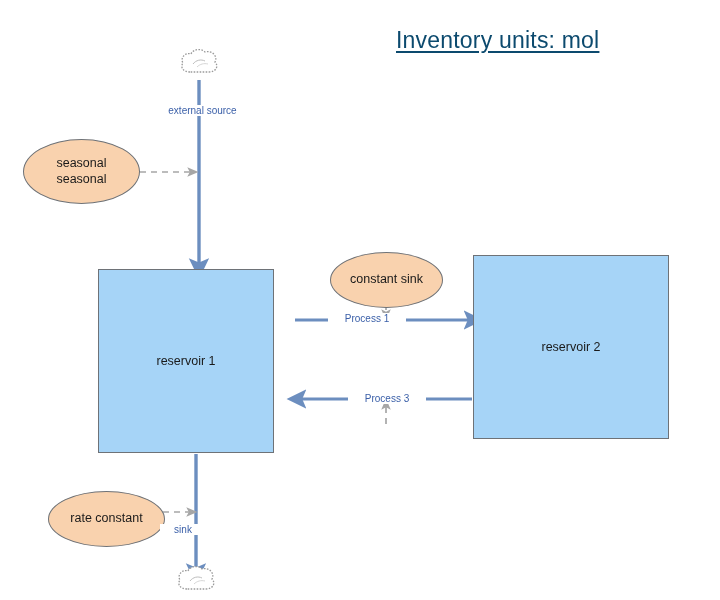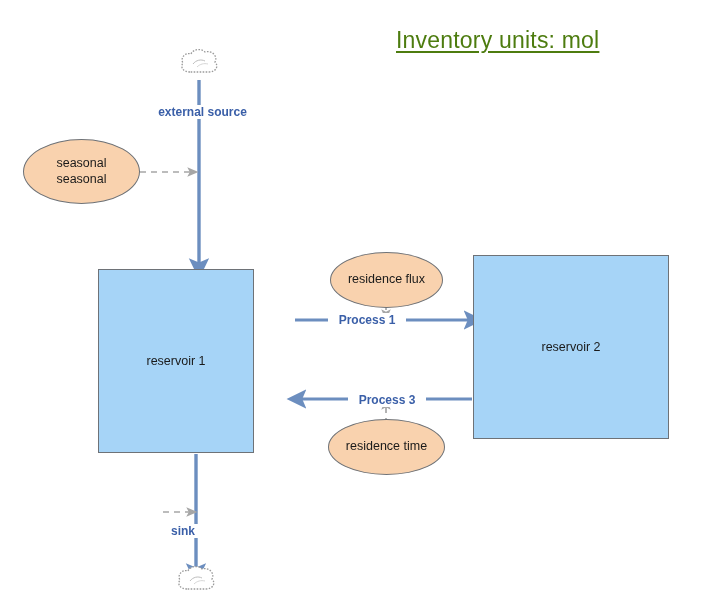--- a/index.html
+++ b/index.html
@@ -23,21 +23,21 @@
     left: 0;
     top: 0;
     width: 720px;
     height: 600px;
   }
   .title {
     position: absolute;
     left: 396px;
     top: 27px;
     font-size: 23px;
-    color: #4d7c0f;
+    color: #0c4a6e;
     text-decoration: underline;
     text-underline-offset: 3px;
     white-space: nowrap;
     letter-spacing: 0.2px;
   }
   .node-box {
     position: absolute;
     background: #A6D4F7;
     border: 1.6px solid #6E7277;
     box-sizing: border-box;
@@ -62,27 +62,26 @@
   }
   .ellipse .ell-label {
     font-size: 12.5px;
     color: #1a1a1a;
     text-align: left;
     line-height: 1.25;
     padding: 0 6px;
   }
   .flow-label {
     position: absolute;
-    font-size: 12px;
+    font-size: 10px;
     color: #3A5FA8;
     background: #ffffff;
     padding: 0 3px;
     white-space: nowrap;
     text-align: center;
-    font-weight: bold;
   }
 </style>
 </head>
 <body>
 
 <div id="canvas">
 
   <div class="title">Inventory units: mol</div>
 
   <svg id="diagram-svg" viewBox="0 0 720 600" xmlns="http://www.w3.org/2000/svg">
@@ -137,43 +136,43 @@
 
     <g>
       <path d="M187,589 C180,589 177,584 180,580 C177,575 182,569 188,571
                C190,566 198,565 202,569 C209,567 215,573 212,579
                C216,583 213,589 206,589 Z" fill="#ffffff" stroke="#9A9A9A" stroke-width="1.3" stroke-dasharray="1.6,1.4"></path>
       <path d="M190,581 C193,577 198,576 202,578" fill="none" stroke="#BDBDBD" stroke-width="1"></path>
       <path d="M194,584 C197,581 201,580 205,581" fill="none" stroke="#D0D0D0" stroke-width="0.9"></path>
     </g>
   </svg>
 
-  <div class="node-box" style="left:98px; top:269px; width:156px; height:184px;">
+  <div class="node-box" style="left:98px; top:269px; width:176px; height:184px;">
     <span class="node-label">reservoir 1</span>
   </div>
 
   <div class="node-box" style="left:473px; top:255px; width:196px; height:184px;">
     <span class="node-label">reservoir 2</span>
   </div>
 
   <div class="ellipse" style="left:23px; top:139px; width:117px; height:65px;">
     <span class="ell-label">
       <span>seasonal</span><br>
       <span>seasonal</span>
     </span>
   </div>
 
   <div class="ellipse" style="left:330px; top:252px; width:113px; height:56px;">
-    <span class="ell-label">residence flux</span>
+    <span class="ell-label">constant sink</span>
   </div>
 
-  <div class="ellipse" style="left:328px; top:419px; width:117px; height:56px;">
-    <span class="ell-label">residence time</span>
+
+  <div class="ellipse" style="left:48px; top:491px; width:117px; height:56px;">
+    <span class="ell-label">rate constant</span>
   </div>
-
 
   <div class="flow-label" style="left:151px; top:105px; width:97px;">external source</div>
 
   <div class="flow-label" style="left:328px; top:313px; width:72px;">Process 1</div>
 
   <div class="flow-label" style="left:348px; top:393px; width:72px;">Process 3</div>
 
   <div class="flow-label" style="left:160px; top:524px; width:40px;">sink</div>
 
 </div>

